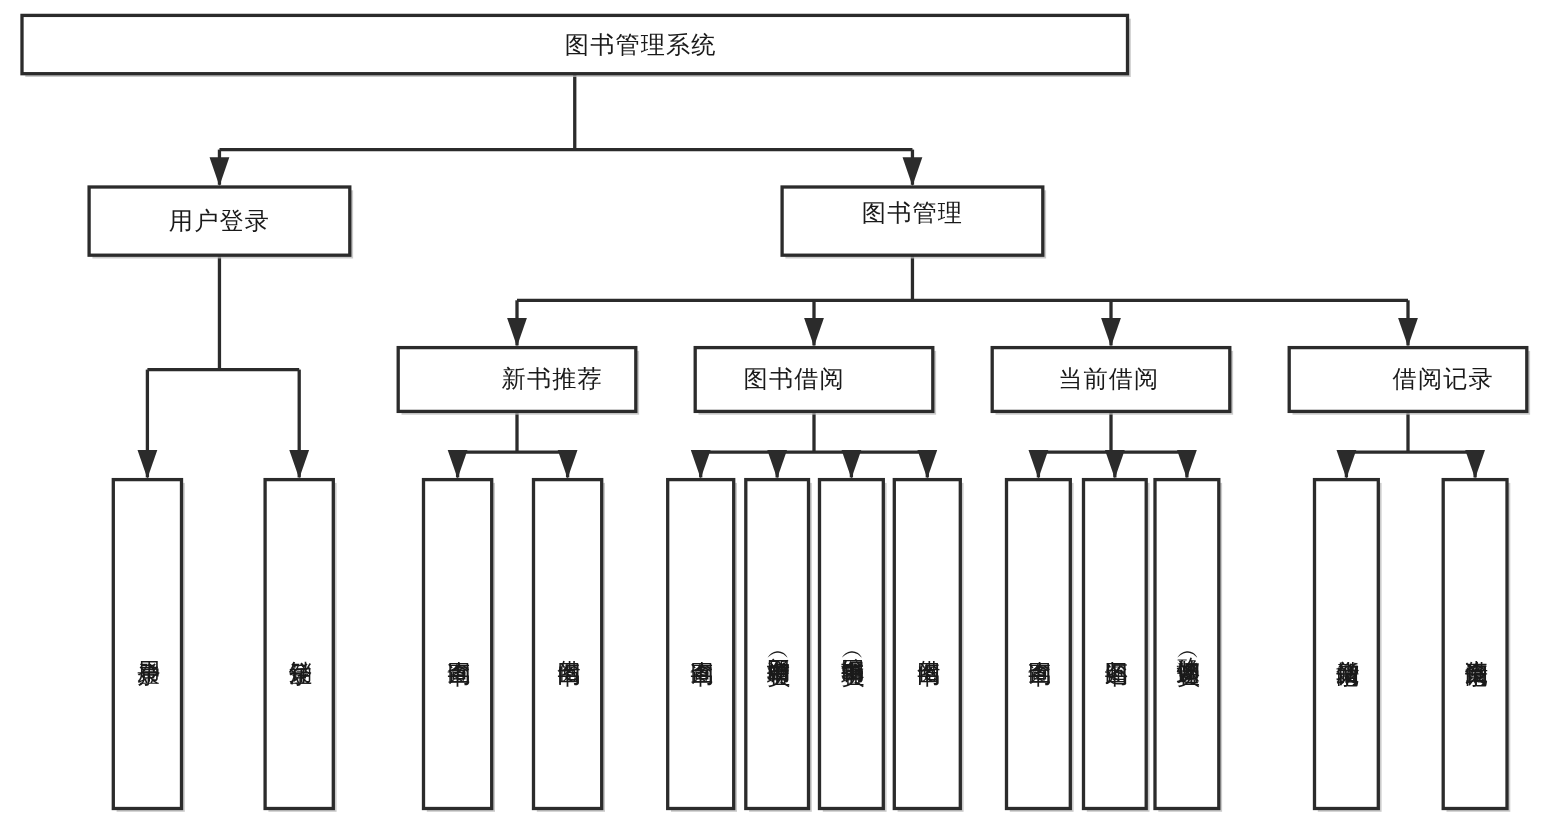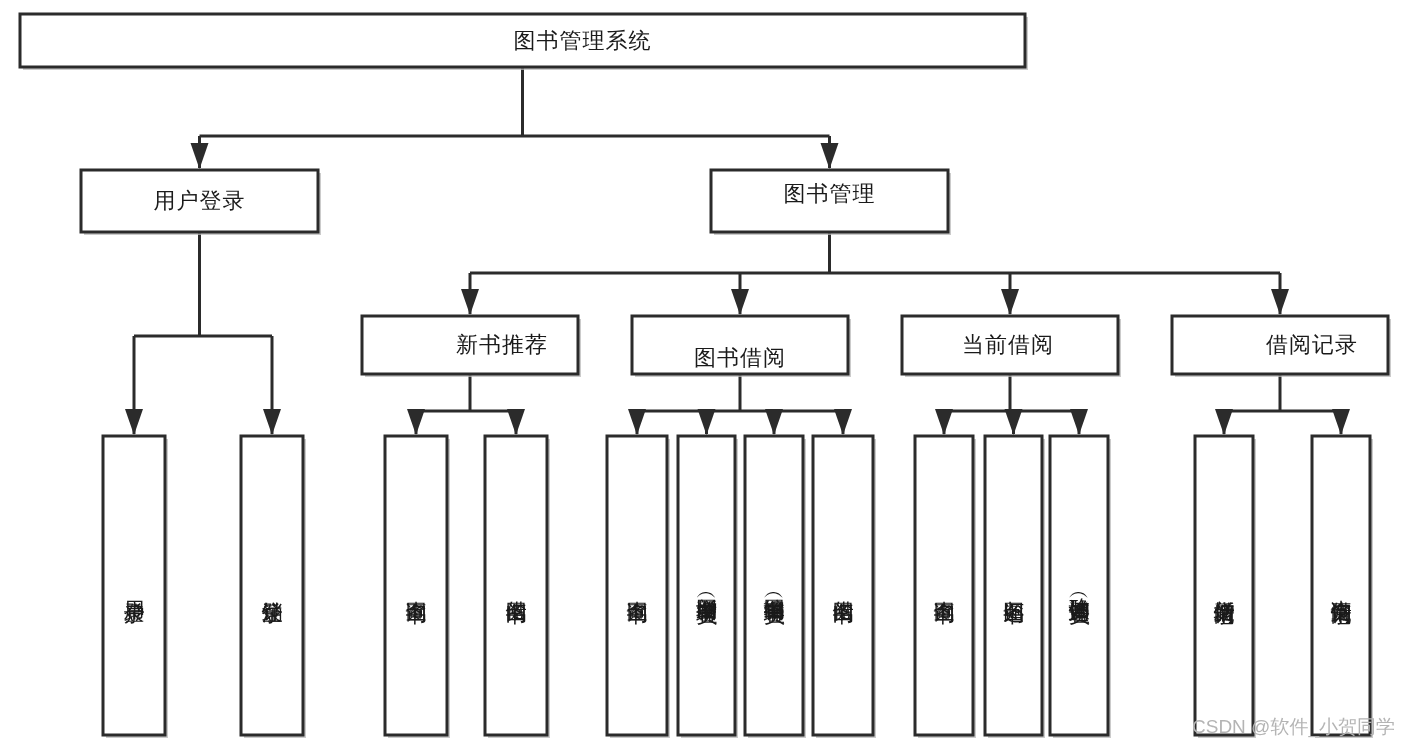--- a/index.html
+++ b/index.html
@@ -197,21 +197,21 @@
       </div>
       <div class="hlabel-wrap" style="left: 81px; top: 170px; width: 237px; height: 62px;">
         <div class="hlabel-text">用户登录</div>
       </div>
       <div class="hlabel-wrap" style="left: 711px; top: 170px; width: 237px; height: 48px;">
         <div class="hlabel-text">图书管理</div>
       </div>
       <div class="hlabel-wrap" style="left: 362px; top: 316px; width: 216px; height: 58px; margin-left: 32px;">
         <div class="hlabel-text">新书推荐</div>
       </div>
-      <div class="hlabel-wrap" style="left: 632px; top: 316px; width: 216px; height: 58px; margin-top: 13px;">
+      <div class="hlabel-wrap" style="left: 614px; top: 316px; width: 216px; height: 58px;">
         <div class="hlabel-text">图书借阅</div>
       </div>
       <div class="hlabel-wrap" style="left: 902px; top: 316px; width: 212px; height: 58px;">
         <div class="hlabel-text">当前借阅</div>
       </div>
       <div class="hlabel-wrap" style="left: 1204px; top: 316px; width: 216px; height: 58px;">
         <div class="hlabel-text">借阅记录</div>
       </div>
       <div class="vlabel-wrap" style="left: 103px; top: 436px; width: 62px; height: 299px;">
         <div class="vlabel-text">用户登录</div>
@@ -247,15 +247,14 @@
         <div class="vlabel-text">确认归还（管理员）</div>
       </div>
       <div class="vlabel-wrap" style="left: 1195px; top: 436px; width: 58px; height: 299px;">
         <div class="vlabel-text">新增借阅记录</div>
       </div>
       <div class="vlabel-wrap" style="left: 1312px; top: 436px; width: 58px; height: 299px;">
         <div class="vlabel-text">查询借阅记录</div>
       </div>
     </div>
 
-  <div class="watermark" style="left: 1192px; top: 714px; color: rgb(180, 180, 180);">CSDN @软件_小贺同学</div>
 
 </div>
 
 </body></html>

